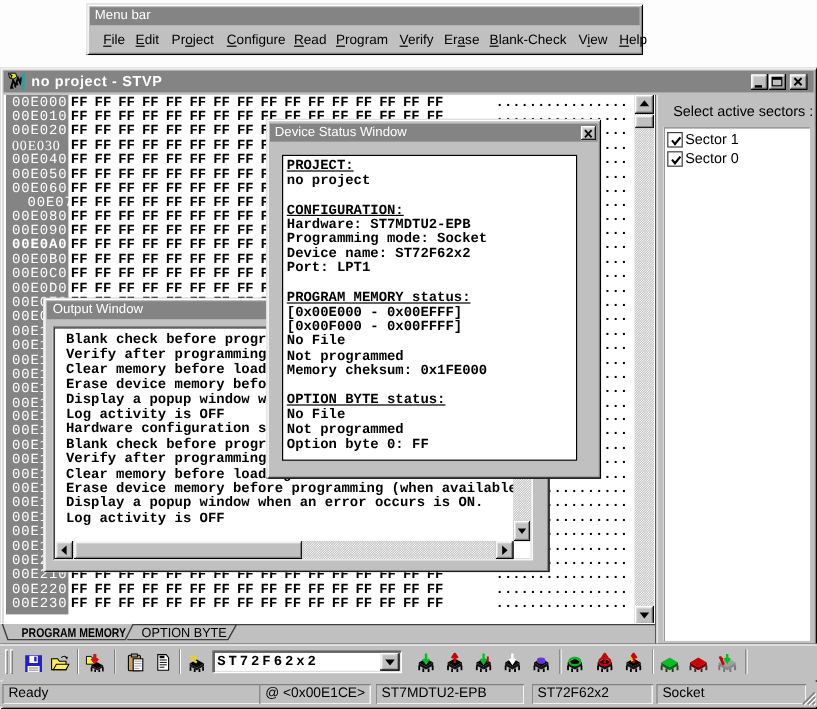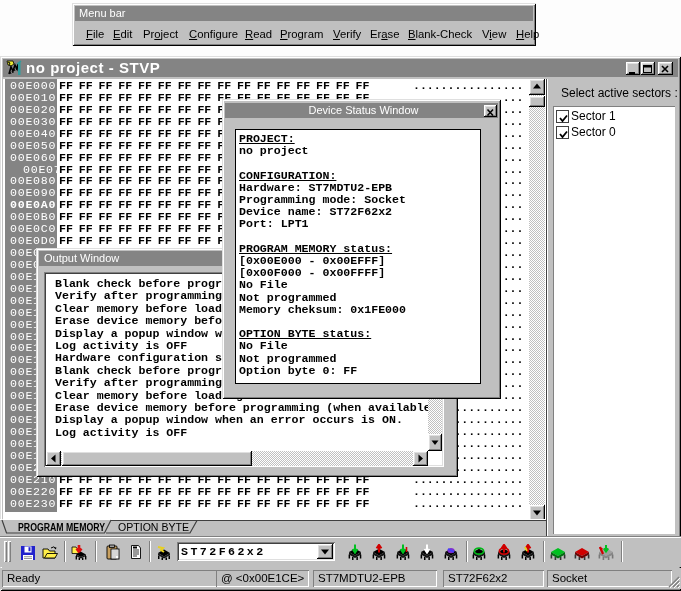--- a/index.html
+++ b/index.html
@@ -31,21 +31,21 @@
     <div class="abs title" style="left:3px;top:3px;width:675px;height:18px;"></div>
     <svg class="abs" style="left:6px;top:4px" width="17" height="16" viewBox="0 0 17 16">
 <rect width="17" height="16" fill="#848484"></rect>
 <path d="M1,1 L7,1 L8,4 L5,6 L2,5 Z" fill="#e8e832" stroke="#000" stroke-width="0.8"></path>
 <path d="M2,2 l2,1 l-1,2" fill="none" stroke="#000" stroke-width="1"></path>
 <path d="M3,14 L5,7 L7,11 L9,5 L11,9 L12,4" fill="none" stroke="#000" stroke-width="1.6"></path>
 <path d="M4,12 l1,2 M6,11 l1,2 M8,9 l1,2 M10,8 l1,2" stroke="#000" stroke-width="1"></path>
 <rect x="12" y="2" width="2.5" height="13" fill="#2e9d9d"></rect>
 <path d="M11,4 l4,-3" stroke="#2e9d9d" stroke-width="1.5"></path>
 </svg>
-    <div class="abs" style="left:26px;top:3px;height:19px;line-height:18px;color:#fff;font-weight:bold;font-size:15px;letter-spacing:0.55px;">no project - STVP</div>
+    <div class="abs" style="left:26px;top:3px;height:19px;line-height:18px;color:#fff;font-weight:bold;font-size:12px;letter-spacing:0.55px;">no project - STVP</div>
     <div class="abs btn" style="left:626px;top:6px;width:14px;height:13px;"><svg width="14" height="13">
         <rect x="3" y="9" width="6" height="2" fill="#000"></rect>
       </svg></div>
     <div class="abs btn" style="left:641px;top:6px;width:14px;height:13px;"><svg width="14" height="13">
         <rect x="2.5" y="2.5" width="8" height="7" fill="none" stroke="#000" stroke-width="1"></rect>
         <rect x="2.5" y="2.5" width="8" height="2" fill="#000"></rect>
       </svg></div>
     <div class="abs btn" style="left:658px;top:6px;width:15px;height:13px;"><svg width="15" height="13">
         <path d="M4,3 L10,9 M10,3 L4,9" stroke="#000" stroke-width="1.6"></path>
       </svg></div>
@@ -53,21 +53,21 @@
       <div class="abs" style="left:2px;top:0px;width:52px;height:433px;background:#848484;"></div>
       <div class="abs mono" style="left:7px;top:1.00px;height:12px;line-height:12px;color:#fff;letter-spacing:0.75px;font-weight:normal;">00E000</div>
       <div class="abs mono" style="left:56px;top:1.00px;height:12px;line-height:12px;color:#000;word-spacing:-1.1px;">FF FF FF FF FF FF FF FF FF FF FF FF FF FF FF FF </div>
       <div class="abs mono" style="left:410px;top:1.00px;height:12px;line-height:12px;color:#000;letter-spacing:-0.06px;">................</div>
       <div class="abs mono" style="left:7px;top:12.93px;height:12px;line-height:12px;color:#fff;letter-spacing:0.75px;font-weight:normal;">00E010</div>
       <div class="abs mono" style="left:56px;top:12.93px;height:12px;line-height:12px;color:#000;word-spacing:-1.1px;">FF FF FF FF FF FF FF FF FF FF FF FF FF FF FF FF </div>
       <div class="abs mono" style="left:410px;top:12.93px;height:12px;line-height:12px;color:#000;letter-spacing:-0.06px;">................</div>
       <div class="abs mono" style="left:7px;top:24.86px;height:12px;line-height:12px;color:#fff;letter-spacing:0.75px;font-weight:normal;">00E020</div>
       <div class="abs mono" style="left:56px;top:24.86px;height:12px;line-height:12px;color:#000;word-spacing:-1.1px;">FF FF FF FF FF FF FF FF FF FF FF FF FF FF FF FF </div>
       <div class="abs mono" style="left:410px;top:24.86px;height:12px;line-height:12px;color:#000;letter-spacing:-0.06px;">................</div>
-      <div class="abs mono" style="left:7px;top:36.79px;height:12px;line-height:12px;color:#fff;letter-spacing:0.75px;font-weight:normal;">00E030</div>
+      <div class="abs mono" style="left:7px;top:36.79px;height:12px;line-height:12px;color:#fff;letter-spacing:0.75px;font-weight:normal;font-family:Liberation Serif, serif;">00E030</div>
       <div class="abs mono" style="left:56px;top:36.79px;height:12px;line-height:12px;color:#000;word-spacing:-1.1px;">FF FF FF FF FF FF FF FF FF FF FF FF FF FF FF FF </div>
       <div class="abs mono" style="left:410px;top:36.79px;height:12px;line-height:12px;color:#000;letter-spacing:-0.06px;">................</div>
       <div class="abs mono" style="left:7px;top:48.72px;height:12px;line-height:12px;color:#fff;letter-spacing:0.75px;font-weight:normal;">00E040</div>
       <div class="abs mono" style="left:56px;top:48.72px;height:12px;line-height:12px;color:#000;word-spacing:-1.1px;">FF FF FF FF FF FF FF FF FF FF FF FF FF FF FF FF </div>
       <div class="abs mono" style="left:410px;top:48.72px;height:12px;line-height:12px;color:#000;letter-spacing:-0.06px;">................</div>
       <div class="abs mono" style="left:7px;top:60.65px;height:12px;line-height:12px;color:#fff;letter-spacing:0.75px;font-weight:normal;">00E050</div>
       <div class="abs mono" style="left:56px;top:60.65px;height:12px;line-height:12px;color:#000;word-spacing:-1.1px;">FF FF FF FF FF FF FF FF FF FF FF FF FF FF FF FF </div>
       <div class="abs mono" style="left:410px;top:60.65px;height:12px;line-height:12px;color:#000;letter-spacing:-0.06px;">................</div>
       <div class="abs mono" style="left:7px;top:72.58px;height:12px;line-height:12px;color:#fff;letter-spacing:0.75px;font-weight:normal;">00E060</div>
       <div class="abs mono" style="left:56px;top:72.58px;height:12px;line-height:12px;color:#000;word-spacing:-1.1px;">FF FF FF FF FF FF FF FF FF FF FF FF FF FF FF FF </div>
@@ -389,21 +389,21 @@
       <div class="abs sbtrack" style="left:10px;top:203px;width:382px;height:15px;"></div>
       <div class="abs btn" style="left:10px;top:203px;width:15px;height:15px;"><svg width="15" height="15">
           <path d="M9.5,3.5 L5,7.5 L9.5,11.5 Z" fill="#000"></path>
         </svg></div>
       <div class="abs btn" style="left:377px;top:203px;width:15px;height:15px;"><svg width="15" height="15">
           <path d="M5.5,3.5 L10,7.5 L5.5,11.5 Z" fill="#000"></path>
         </svg></div>
       <div class="abs btn" style="left:26px;top:203px;width:190px;height:15px;"></div>
     </div>
     <div class="abs raised" style="left:222px;top:43px;width:279px;height:300px;">
-      <div class="abs title" style="left:3px;top:4px;width:273px;height:15px;font-size:11px;line-height:15px;padding-left:4px;text-align:center;">Device Status Window</div>
+      <div class="abs title" style="left:3px;top:4px;width:273px;height:15px;font-size:11px;line-height:15px;padding-left:4px;">Device Status Window</div>
       <div class="abs btn" style="left:262px;top:6px;width:13px;height:12px;"><svg width="13" height="12">
           <path d="M3.5,2.5 L9,8.5 M9,2.5 L3.5,8.5" stroke="#000" stroke-width="1.5"></path>
         </svg></div>
       <div class="abs" style="left:13px;top:30px;width:246px;height:255px;background:#fff;border:1px solid #000;overflow:hidden;"></div>
       <div class="abs mono" style="left:17px;top:33.0px;text-decoration:underline;">PROJECT:</div>
       <div class="abs mono" style="left:17px;top:45.2px;">no project</div>
       <div class="abs mono" style="left:17px;top:69.6px;text-decoration:underline;">CONFIGURATION:</div>
       <div class="abs mono" style="left:17px;top:81.8px;">Hardware: ST7MDTU2-EPB</div>
       <div class="abs mono" style="left:17px;top:94.0px;">Programming mode: Socket</div>
       <div class="abs mono" style="left:17px;top:106.2px;">Device name: ST72F62x2</div>

